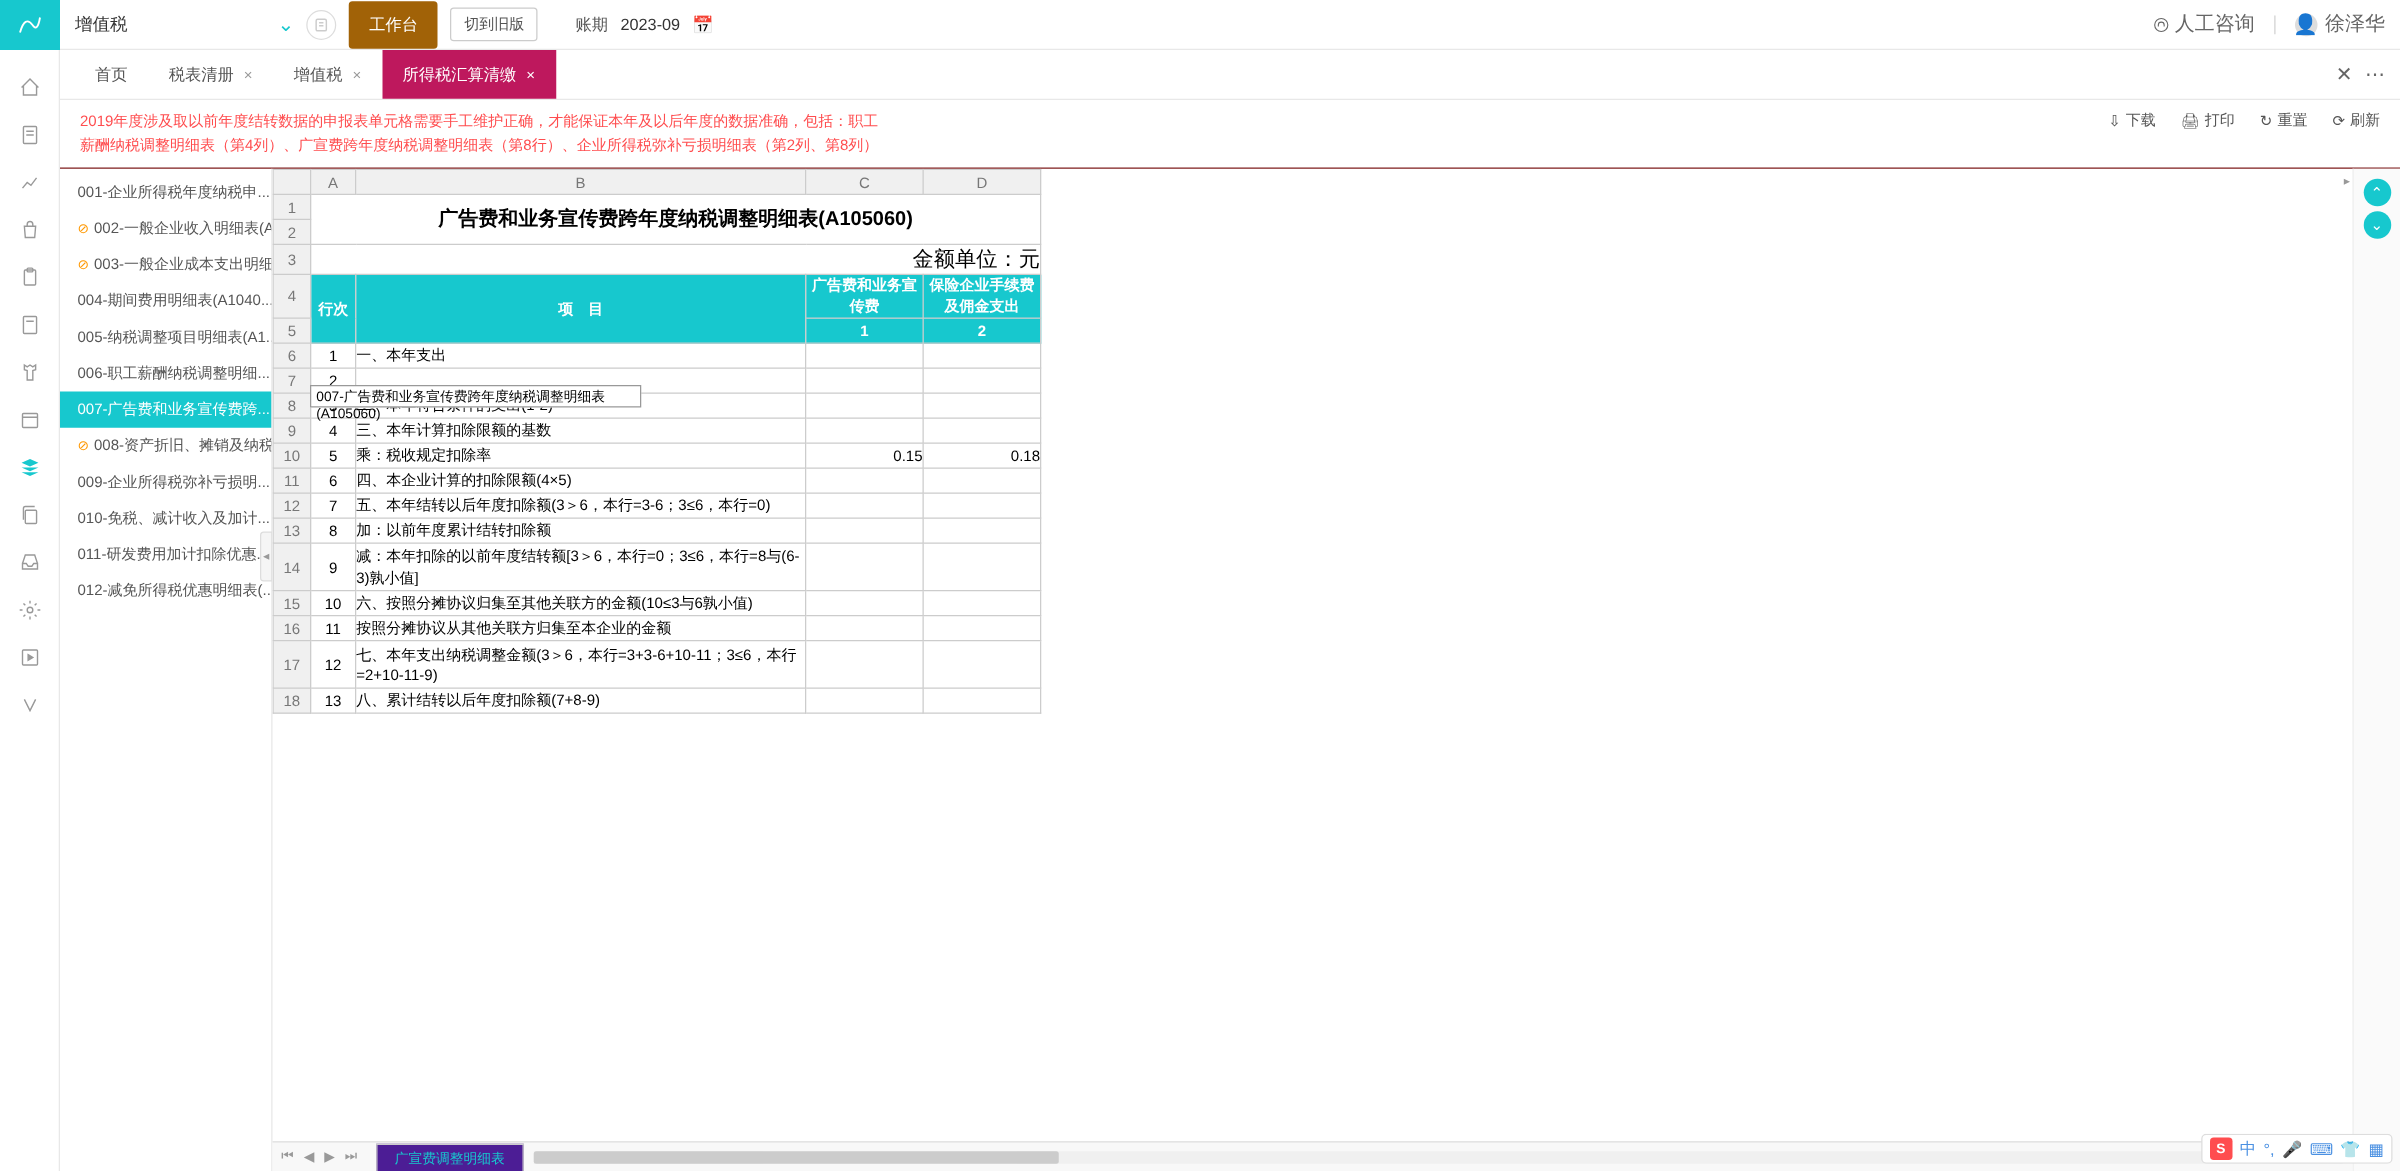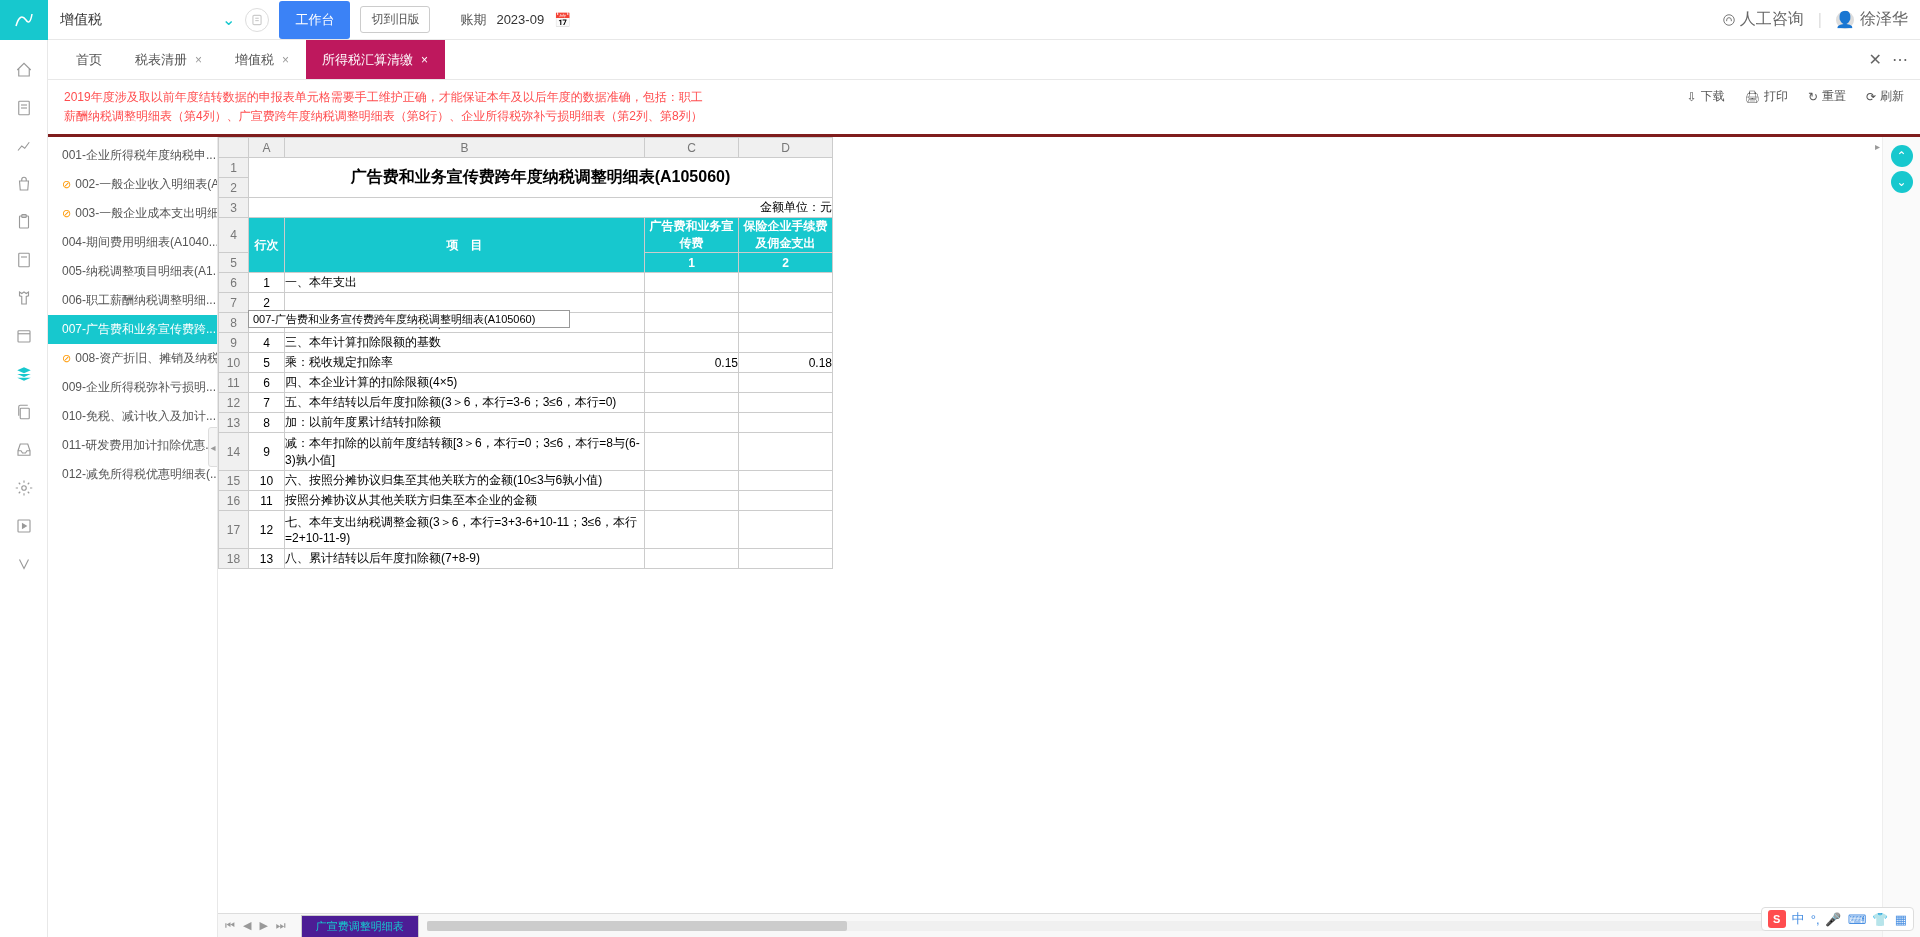--- a/index.html
+++ b/index.html
@@ -9,53 +9,53 @@
 .logo-box { width: 48px; height: 40px; background: #17c8ce; display: flex; align-items: center; justify-content: center; }
 .logo-box svg { width: 24px; height: 24px; }
 .rail-icons { display: flex; flex-direction: column; gap: 18px; margin-top: 20px; }
 .rail-icon { width: 20px; height: 20px; color: #999; display: flex; align-items: center; justify-content: center; cursor: pointer; }
 .rail-icon.active { color: #17c8ce; }
 .main { flex: 1; display: flex; flex-direction: column; background: #fff; min-width: 0; }
 .topbar { height: 40px; border-bottom: 1px solid #e8e8e8; display: flex; align-items: center; padding: 0 12px; gap: 10px; }
 .dropdown-main { font-size: 14px; color: #333; display: flex; align-items: center; gap: 120px; cursor: pointer; }
 .dropdown-main .chev { color: #17c8ce; font-size: 16px; }
 .circle-btn { width: 24px; height: 24px; border-radius: 50%; border: 1px solid #ddd; display: flex; align-items: center; justify-content: center; color: #ccc; cursor: pointer; }
-.btn-primary { background: #3b82f6; color: #fff; border: none; padding: 10px 16px; border-radius: 3px; font-size: 13px; cursor: pointer; }
+.btn-primary { background: #a16207; color: #fff; border: none; padding: 10px 16px; border-radius: 3px; font-size: 13px; cursor: pointer; }
 .btn-outline { background: #fff; border: 1px solid #ccc; color: #555; padding: 4px 10px; border-radius: 3px; font-size: 12px; cursor: pointer; }
 .period-label { font-size: 13px; color: #555; margin-left: 20px; }
 .period-val { font-size: 13px; color: #333; }
 .spacer { flex: 1; }
 .top-right { display: flex; align-items: center; gap: 14px; font-size: 16px; color: #666; }
 .avatar { width: 18px; height: 18px; border-radius: 50%; background: #ddd; display: inline-flex; align-items: center; justify-content: center; }
 .tabs { height: 40px; border-bottom: 1px solid #e8e8e8; display: flex; align-items: stretch; padding: 0 12px; }
 .tab { display: flex; align-items: center; padding: 0 16px; font-size: 13px; color: #555; border-right: 1px solid transparent; cursor: pointer; position: relative; }
 .tab .close { margin-left: 8px; color: #999; font-size: 12px; }
 .tab.active { background: #be185d; color: #fff; }
 .tab.active .close { color: #fff; }
 .tabs-close { margin-left: auto; display: flex; align-items: center; gap: 10px; color: #666; }
-.red-notice-wrap { display: flex; align-items: flex-start; padding: 8px 16px; border-bottom: 3px solid #7f1d1d; }
+.red-notice-wrap { display: flex; align-items: flex-start; padding: 8px 16px; border-bottom: 1px solid #7f1d1d; }
 .red-notice { color: #ff4d4f; font-size: 12px; line-height: 1.6; flex: 1; max-width: 650px; }
 .actions-right { display: flex; gap: 20px; font-size: 12px; color: #555; align-items: center; margin-left: auto; }
 .actions-right span { cursor: pointer; display: flex; align-items: center; gap: 4px; }
 .body-split { flex: 1; display: flex; min-height: 0; }
 .form-list { width: 170px; border-right: 1px solid #e8e8e8; overflow-y: auto; padding-top: 4px; position: relative; }
 .form-item { font-size: 12px; color: #555; padding: 6px 8px 6px 14px; cursor: pointer; white-space: nowrap; overflow: hidden; text-overflow: ellipsis; display: flex; align-items: center; gap: 4px; }
 .form-item .warn { color: #ff9800; font-size: 11px; }
 .form-item.active { background: #17c8ce; color: #fff; }
 .collapse-handle { position: absolute; right: -1px; top: 290px; width: 10px; height: 40px; background: #f5f5f5; border: 1px solid #ddd; border-radius: 3px 0 0 3px; display: flex; align-items: center; justify-content: center; color: #999; font-size: 10px; cursor: pointer; }
 .sheet-area { flex: 1; display: flex; flex-direction: column; min-width: 0; position: relative; }
 .sheet-scroll { flex: 1; overflow: auto; position: relative; }
 .sheet-table { border-collapse: collapse; font-size: 12px; }
 .sheet-table th, .sheet-table td { border: 1px solid #ccc; padding: 0; }
 .colhdr { background: #f0f0f0; color: #777; text-align: center; font-weight: normal; height: 20px; }
 .rowhdr { background: #f0f0f0; color: #777; text-align: center; font-weight: normal; width: 30px; }
 .corner { background: #f0f0f0; width: 30px; }
 .cell { height: 20px; padding: 2px 6px; }
 .title-cell { text-align: center; font-size: 16px; font-weight: bold; height: 40px; }
-.unit-cell { text-align: right; font-size: 12px; }
+.unit-cell { text-align: right; font-size: 17px; }
 .hdr-teal { background: #17c8ce; color: #fff; text-align: center; font-weight: bold; }
 .num-cell { text-align: right; padding-right: 6px; }
 .ctr { text-align: center; }
 .tall { height: 38px; }
 .sheet-tabs { height: 24px; border-top: 1px solid #ddd; display: flex; align-items: center; background: #f8f8f8; font-size: 11px; }
 .sheet-nav { display: flex; gap: 2px; padding: 0 4px; color: #999; }
 .sheet-nav span { cursor: pointer; padding: 0 3px; }
 .sheet-tab { padding: 3px 14px; background: #4c1d95; border: 1px solid #ccc; border-bottom: none; color: #17c8ce; margin-left: 8px; cursor: pointer; }
 .hscroll { flex: 1; margin: 0 8px; height: 10px; background: #f0f0f0; position: relative; }
 .hscroll-thumb { position: absolute; left: 0; width: 420px; height: 100%; background: #ccc; border-radius: 2px; }
@@ -397,21 +397,21 @@
                 </tr>
                 <tr>
                   <th class="rowhdr ">18</th>
                   <td class="cell ctr ">13</td>
                   <td class="cell ">八、累计结转以后年度扣除额(7+8-9)</td>
                   <td class="cell num-cell "></td>
                   <td class="cell num-cell "></td>
                 </tr>
               </tbody>
             </table>
-        <div style="position: absolute; top: 173px; left: 30px; width: 322px; height: 18px; background: rgb(255, 255, 255); border: 1px solid rgb(153, 153, 153); font-size: 11px; padding: 1px 4px; z-index: 5;">007-广告费和业务宣传费跨年度纳税调整明细表(A105060)</div>
+        <div style="position: absolute; top: 173px; left: 30px; width: 265px; height: 18px; background: rgb(255, 255, 255); border: 1px solid rgb(153, 153, 153); font-size: 11px; padding: 1px 4px; z-index: 5;">007-广告费和业务宣传费跨年度纳税调整明细表(A105060)</div>
           </div>
         <div class="sheet-tabs">
           <div class="sheet-nav">
             <span>⏮</span>
             <span>◀</span>
             <span>▶</span>
             <span>⏭</span>
           </div>
           <div class="sheet-tab">广宣费调整明细表</div>
           <div class="hscroll">

